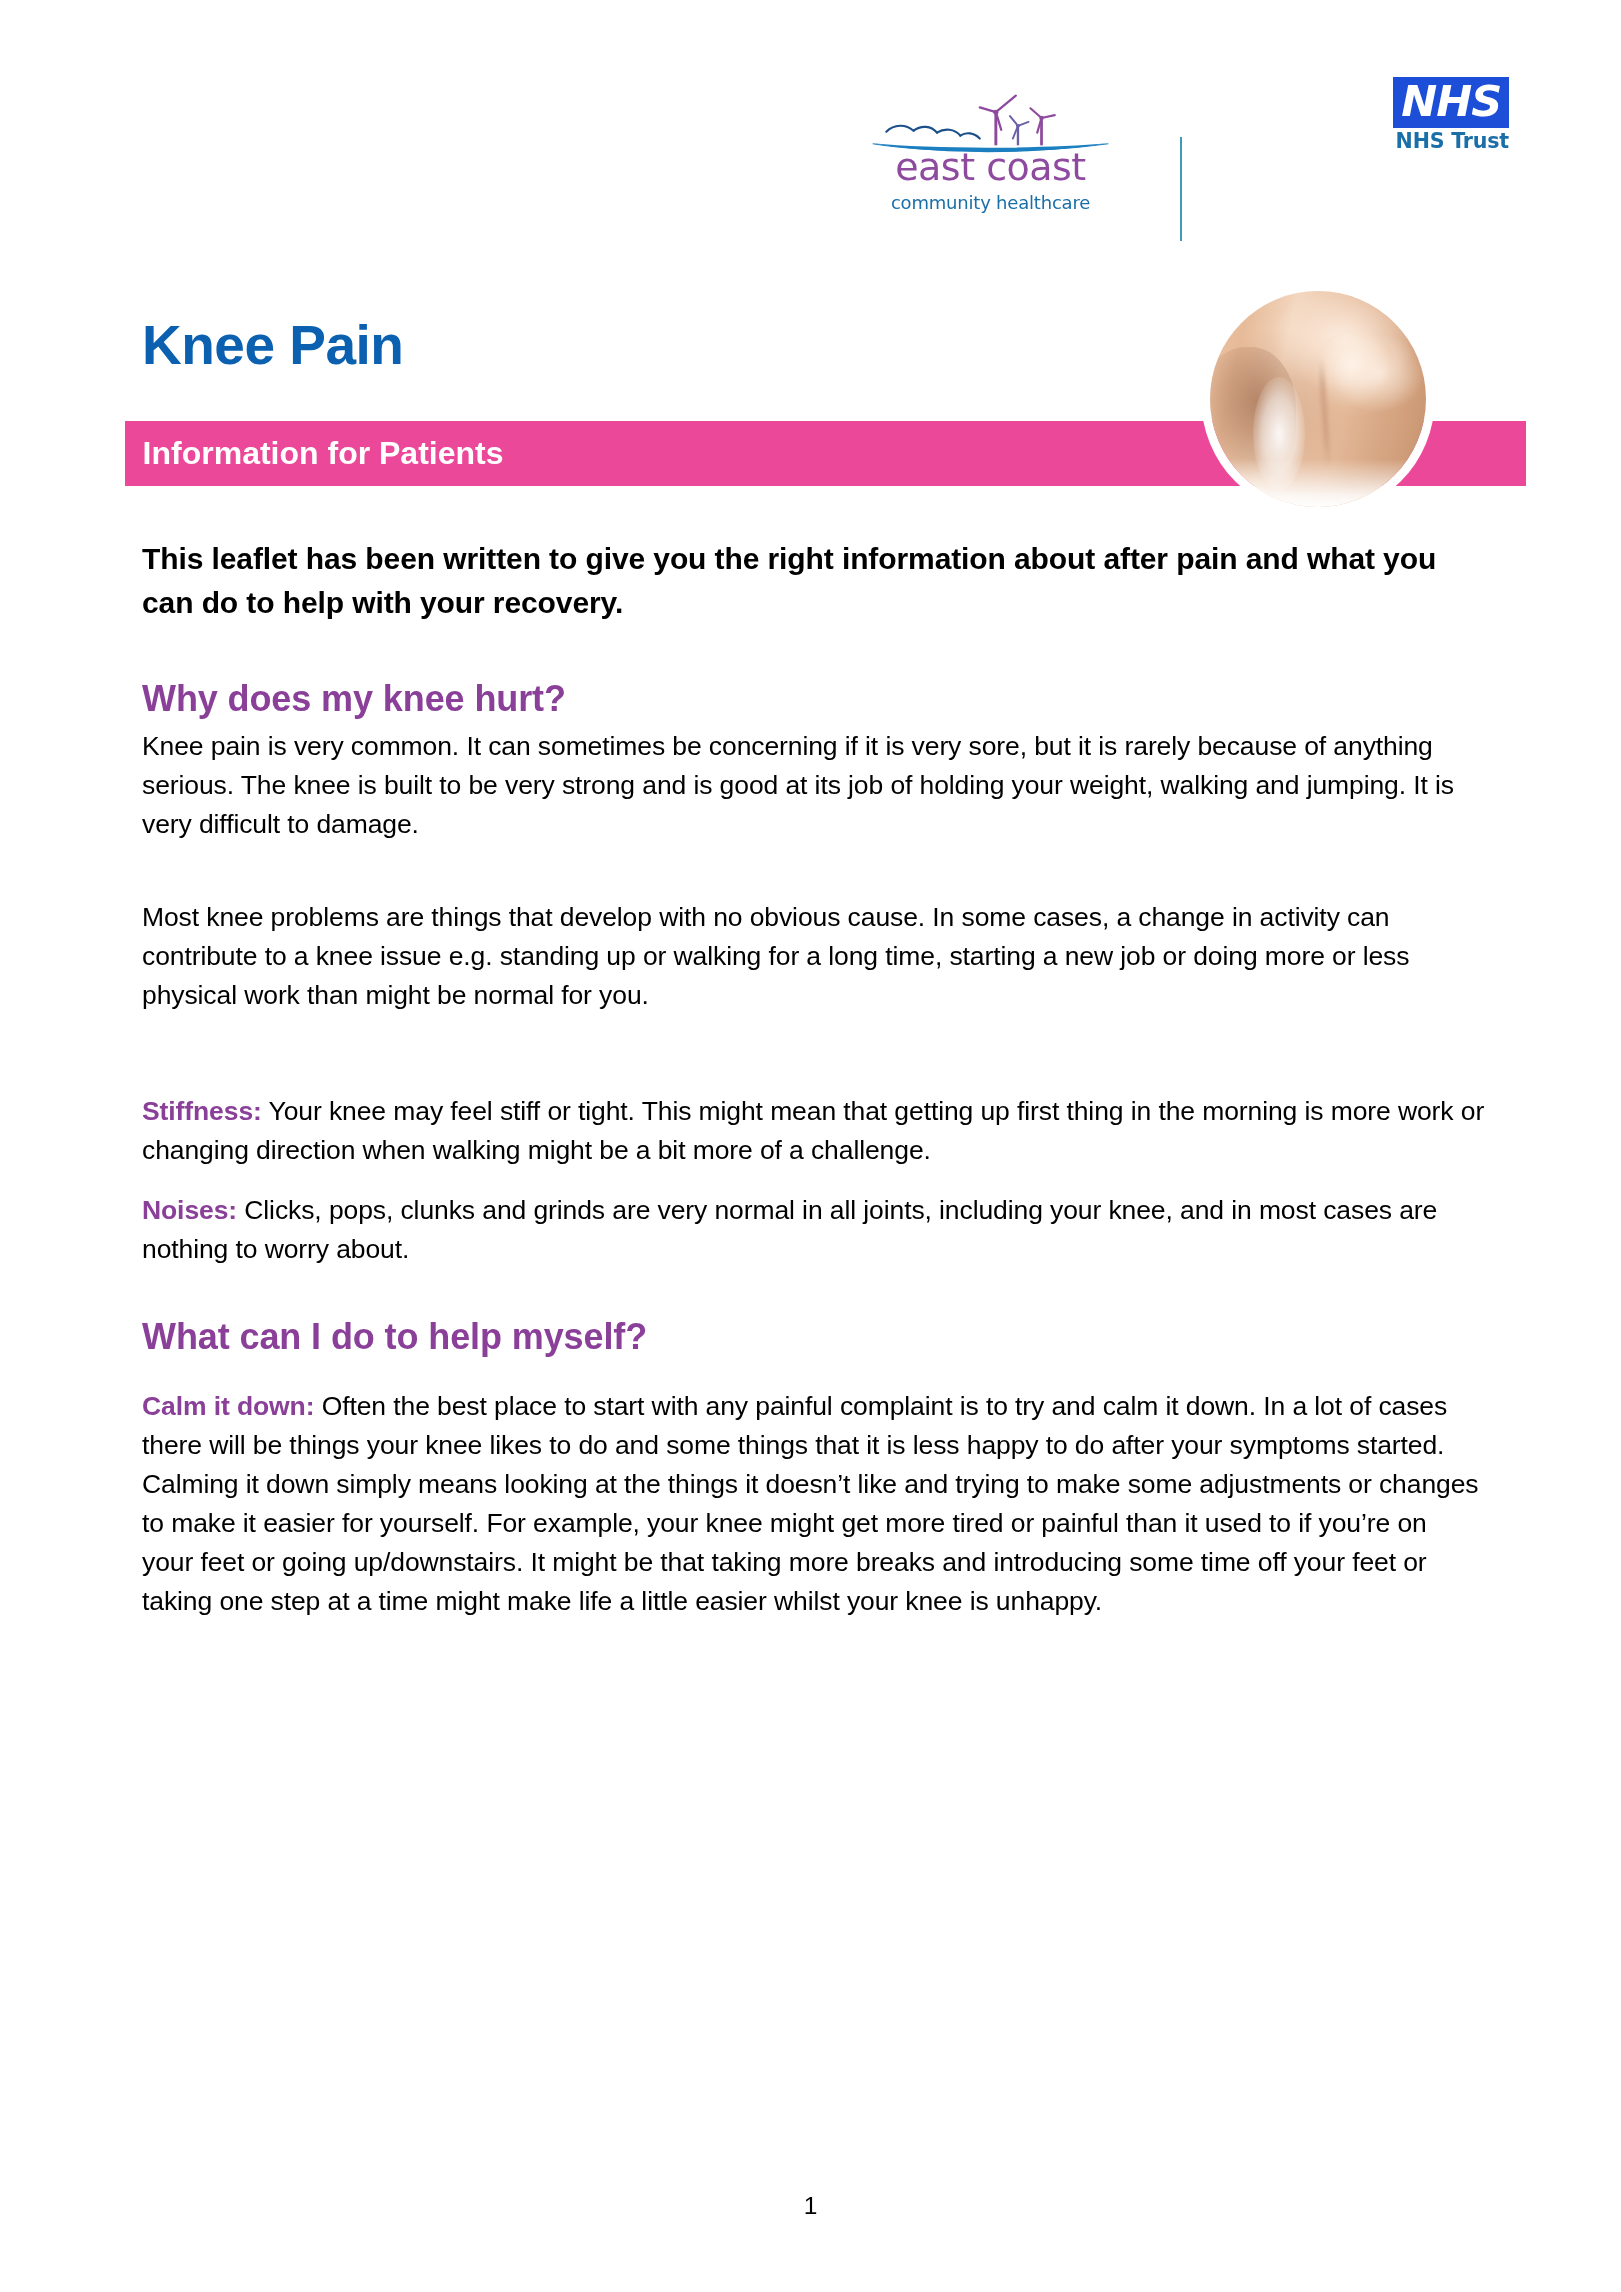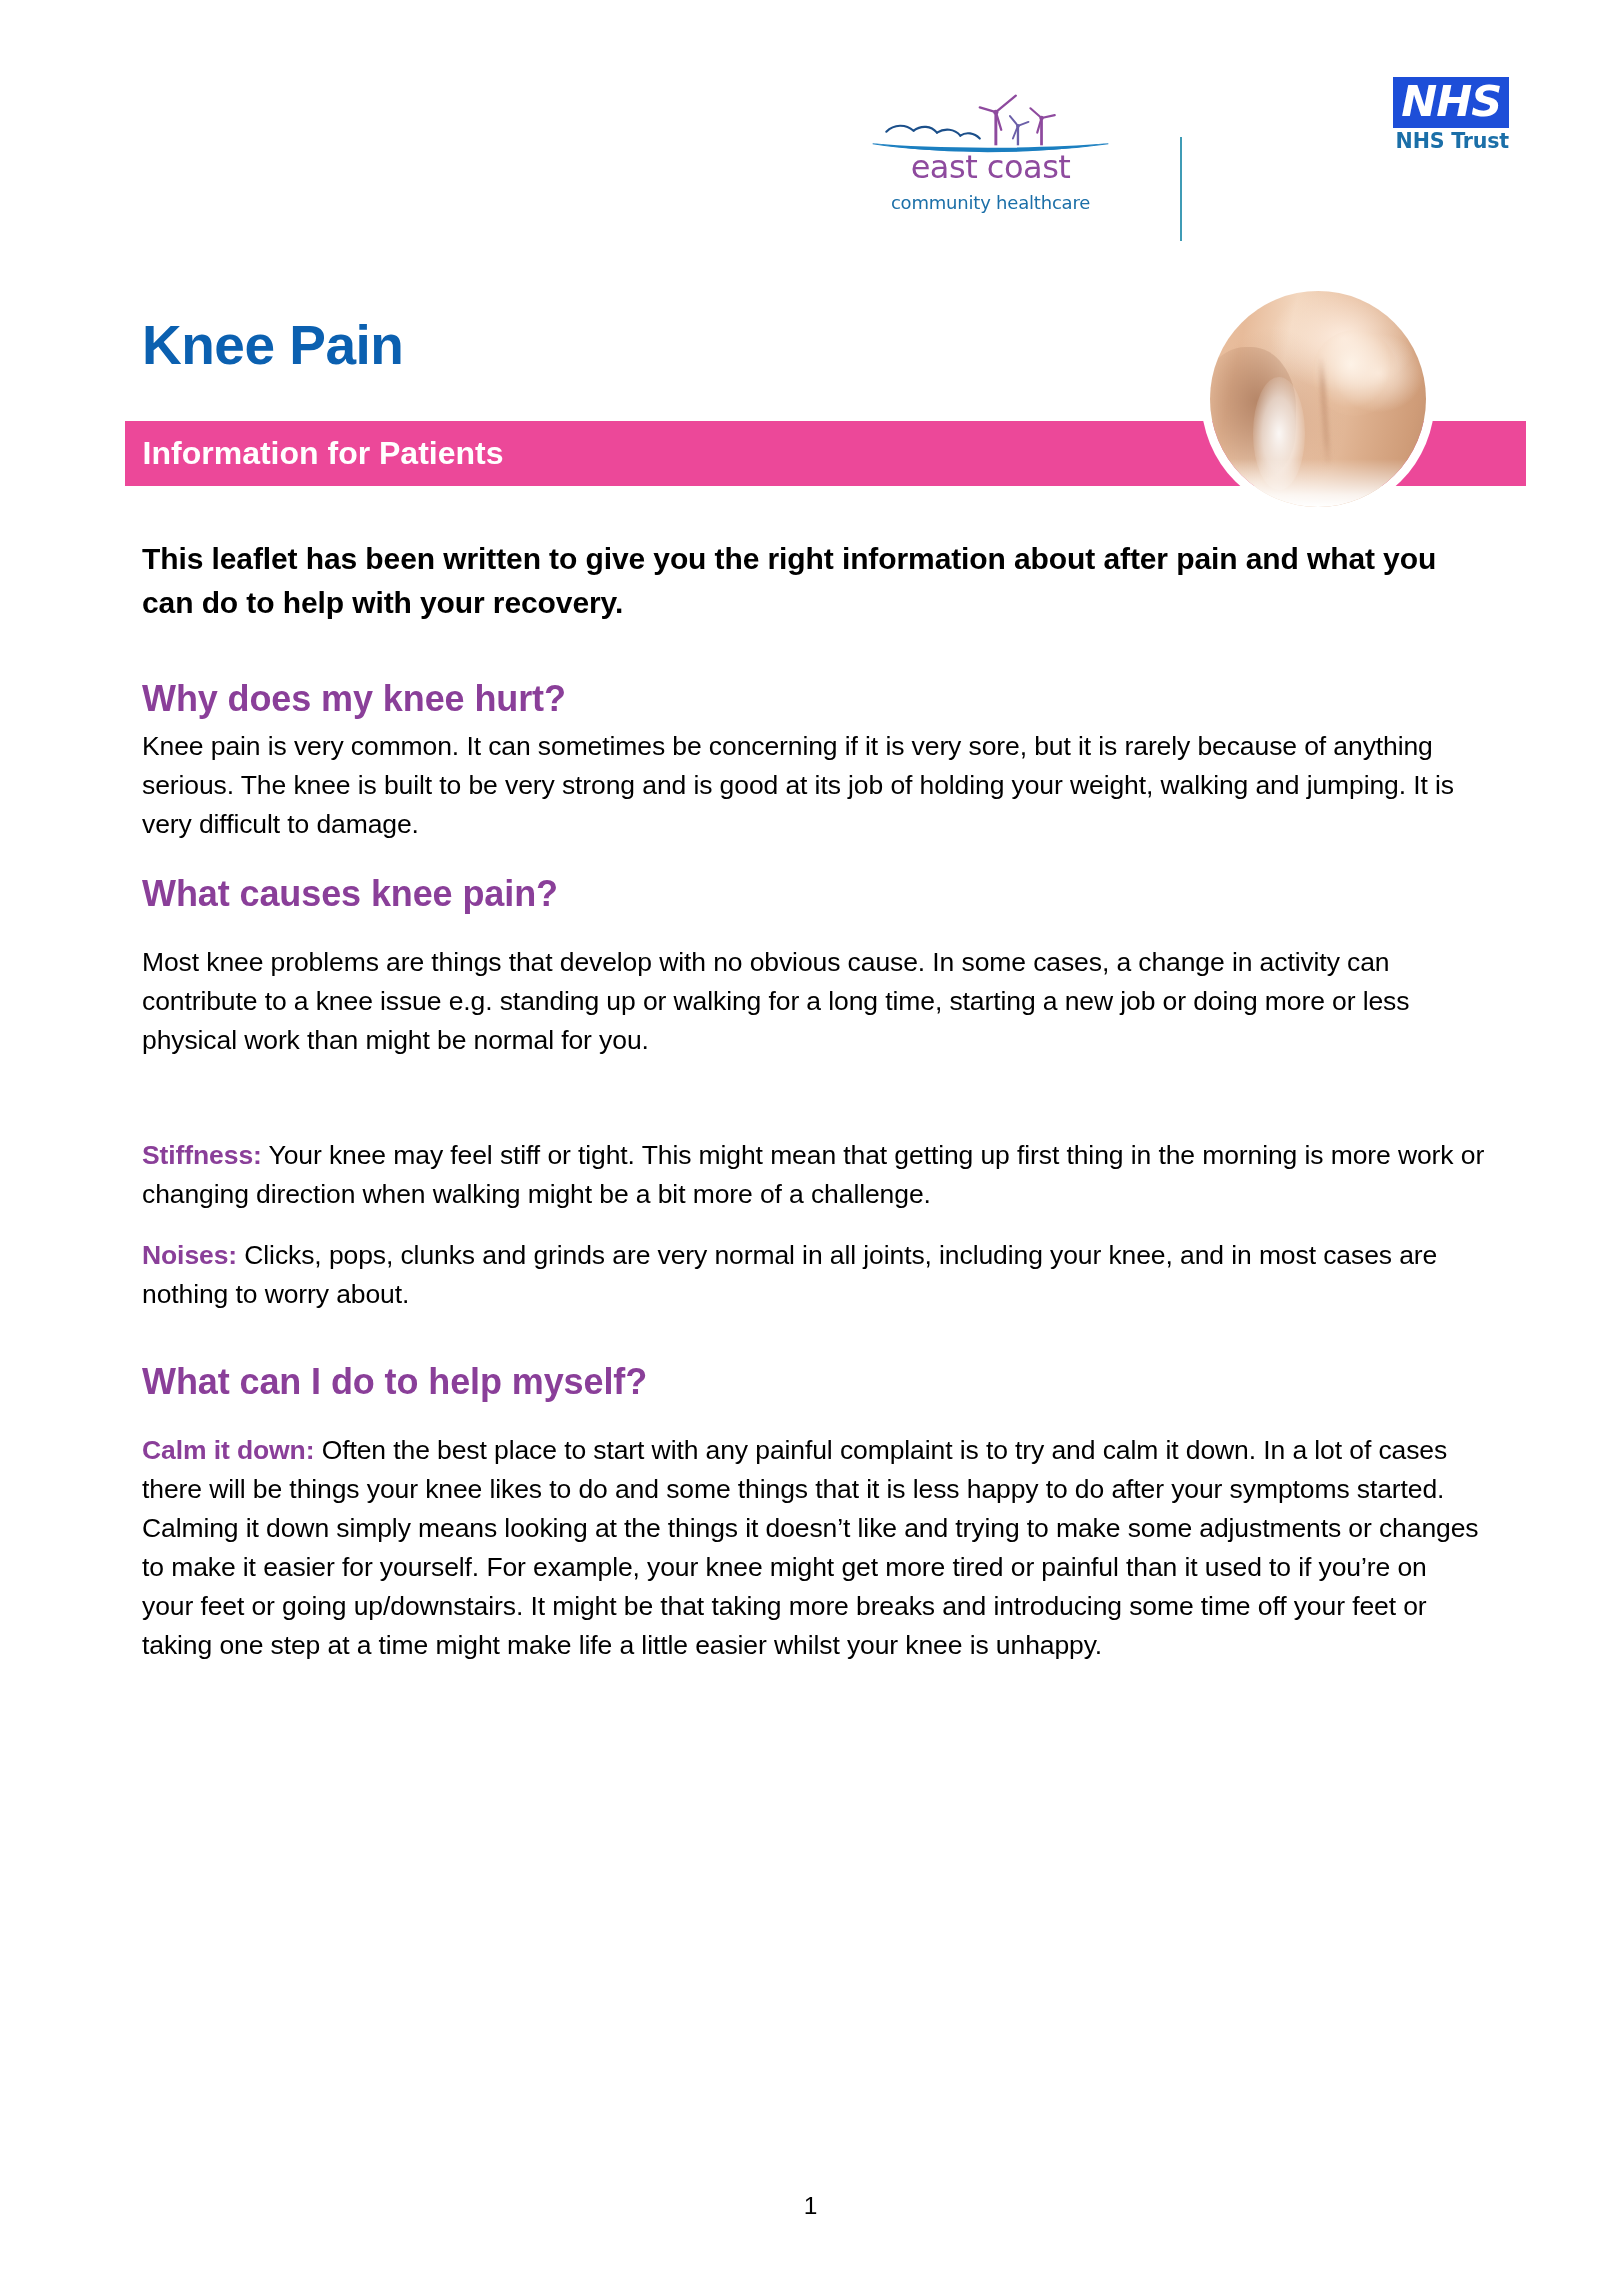--- a/index.html
+++ b/index.html
@@ -47,21 +47,21 @@
     width: 253px;
     height: 74px;
   }
   .ecch-word {
     position: absolute;
     left: 0;
     top: 65px;
     width: 253px;
     text-align: center;
     font-family: "DejaVu Sans", sans-serif;
-    font-size: 32px;
+    font-size: 38px;
     line-height: 39px;
     letter-spacing: -0.5px;
     color: #8e4a9e;
     font-weight: 400;
   }
   .ecch-sub {
     position: absolute;
     left: 0;
     top: 110px;
     width: 253px;
@@ -341,21 +341,20 @@
 
   <div class="content">
 
     <p class="lead">This leaflet has been written to give you the right information about after pain and what you can do to help with your recovery.</p>
 
     <h2 class="section-heading">Why does my knee hurt?</h2>
     <p class="body-text">Knee pain is very common. It can sometimes be concerning if it is very sore, but it is rarely because of anything serious. The knee is built to be very strong and is good at its job of holding your weight, walking and jumping. It is very difficult to damage.</p>
 
     <div class="gap-md"></div>
 
-    <h2 class="section-heading">What causes knee pain?</h2>
     <div class="gap-sm"></div>
     <p class="body-text">Most knee problems are things that develop with no obvious cause. In some cases, a change in activity can contribute to a knee issue e.g. standing up or walking for a long time, starting a new job or doing more or less physical work than might be normal for you.</p>
 
     <div class="gap-md"></div>
 
     <div class="gap-sm"></div>
 
 
     <div class="gap-sm"></div>
 

